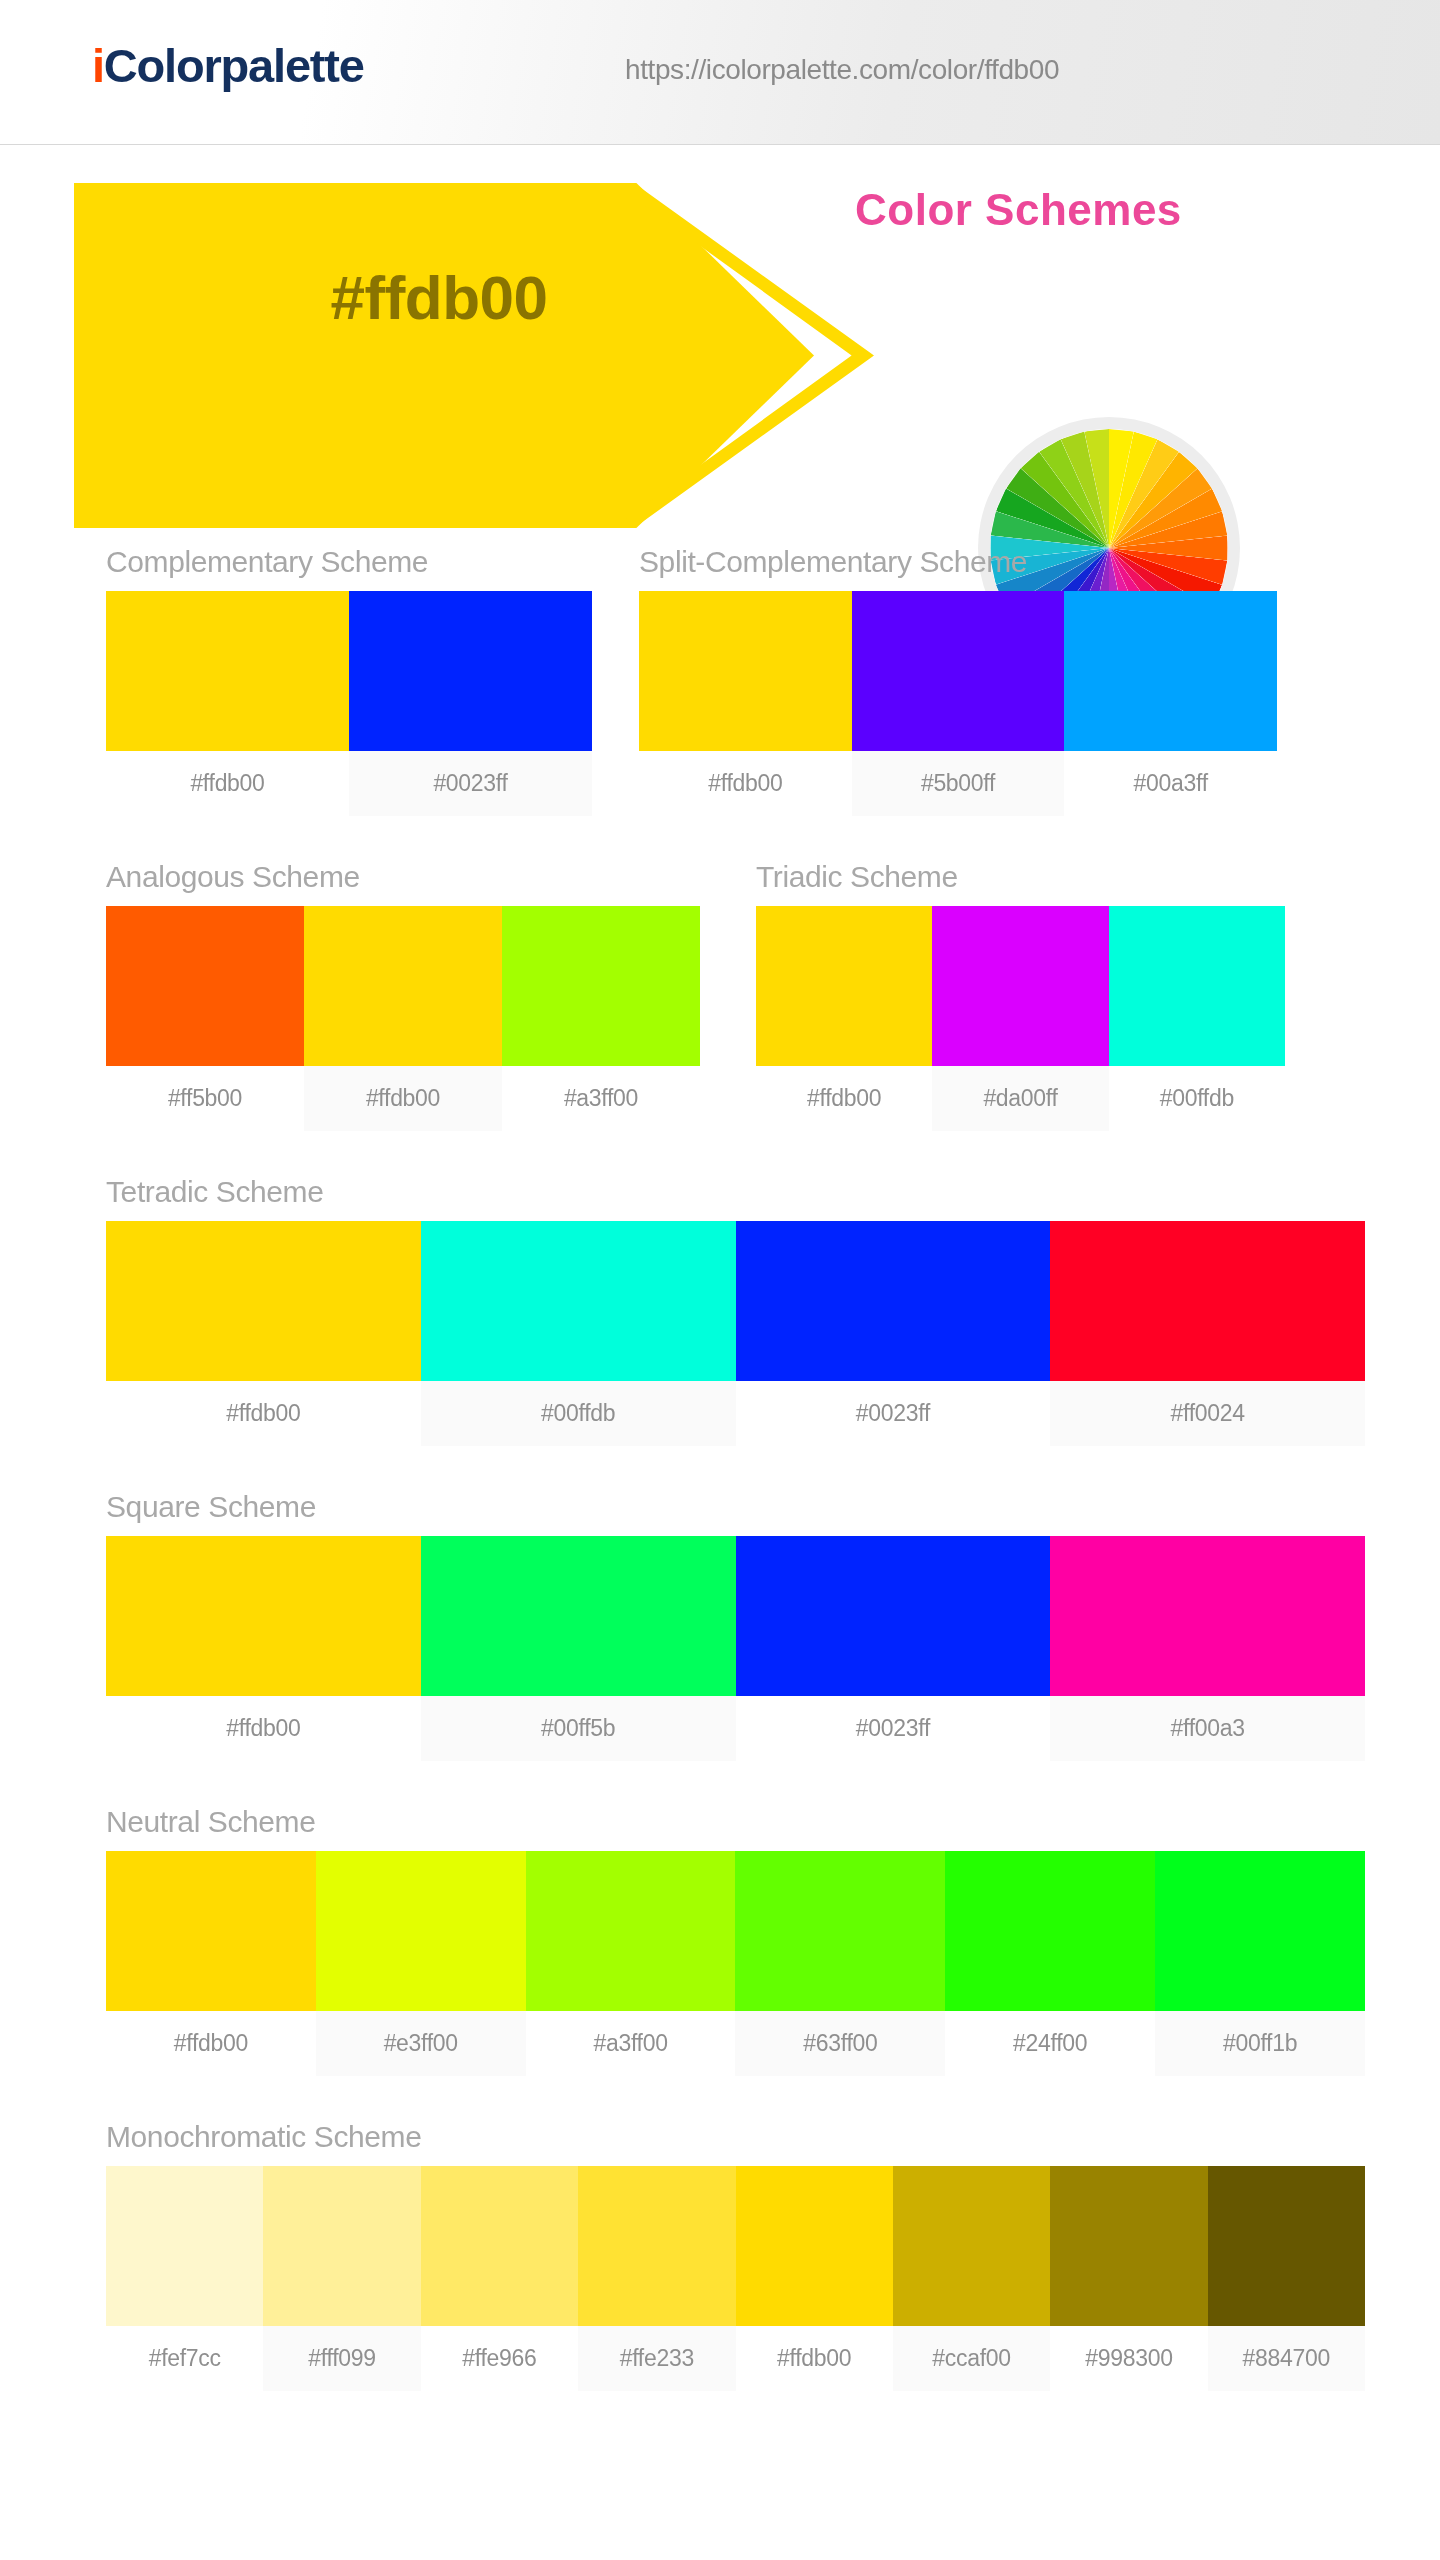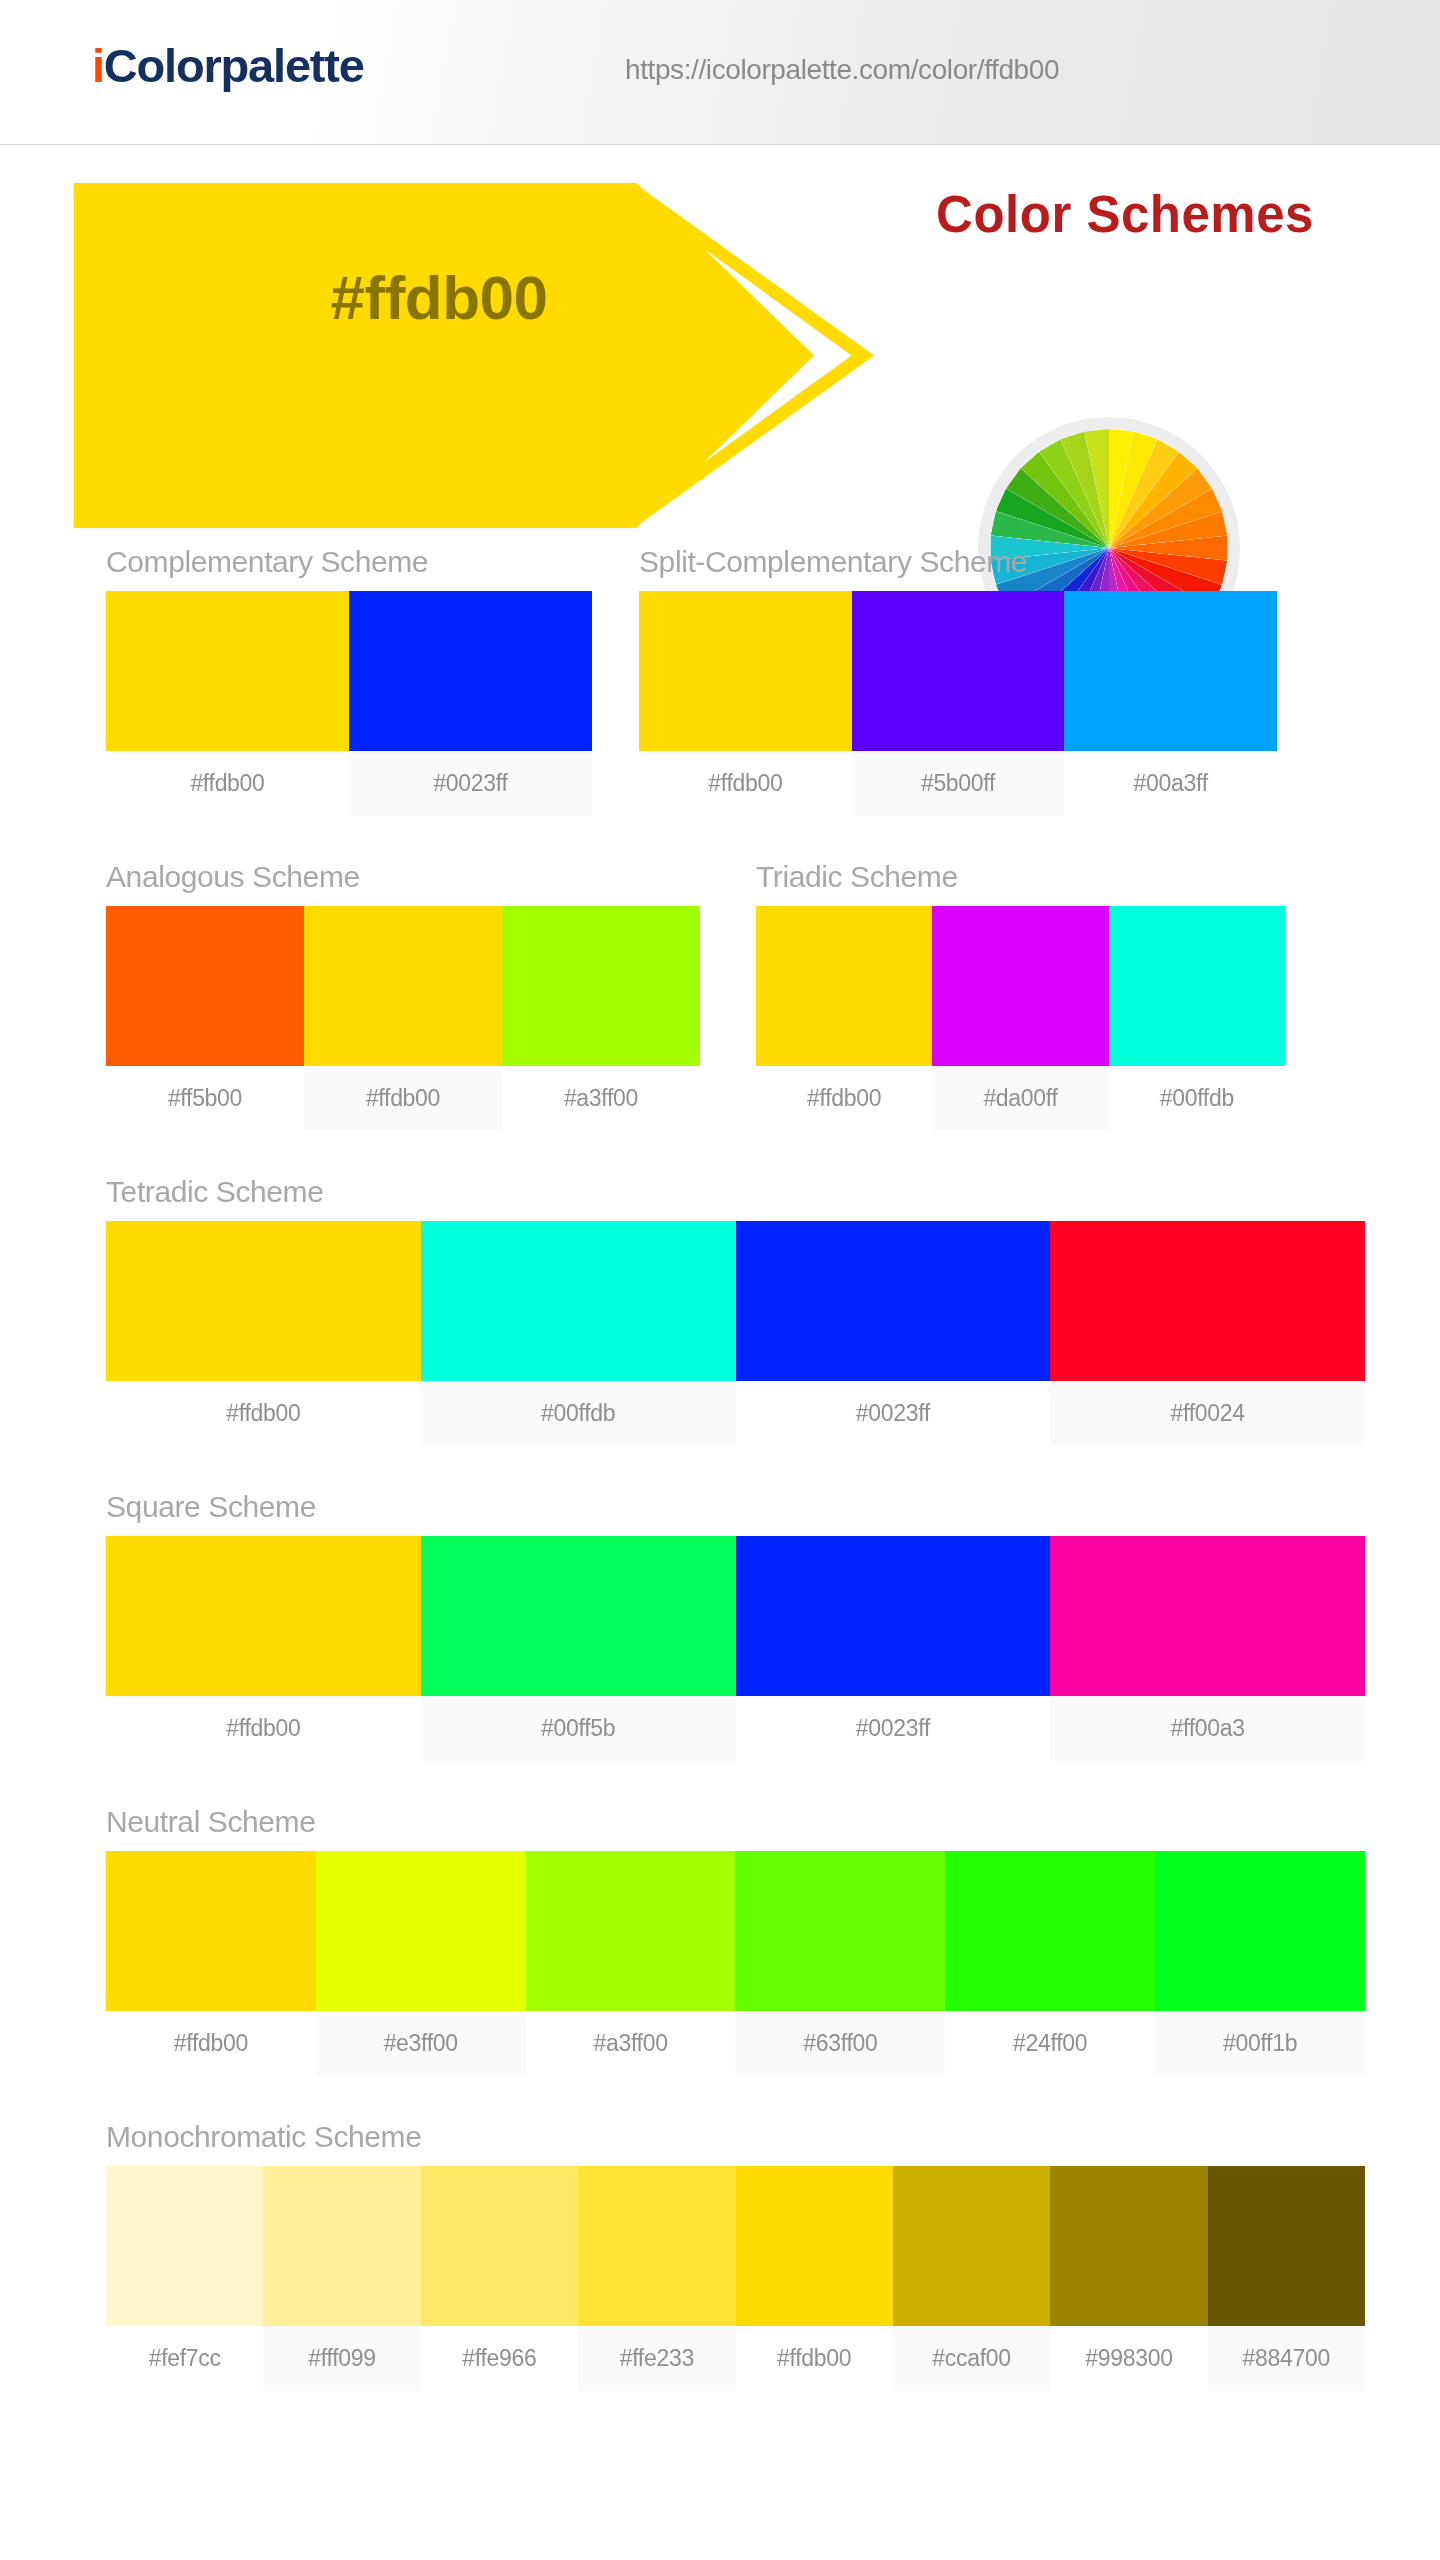--- a/index.html
+++ b/index.html
@@ -106,24 +106,24 @@
     font-weight: 700;
     color: #8a7400;
     letter-spacing: 0.2px;
   }
 
   .schemes-title {
     position: absolute;
     left: 855px;
     top: 40px;
     width: 540px;
-    text-align: center;
-    font-size: 51px;
+    text-align: left;
+    font-size: 44px;
     font-weight: 700;
-    color: #b91c1c;
+    color: #ec4899;
     letter-spacing: 0.5px;
   }
 
   
   .wheel-outer {
     position: absolute;
     left: 978px;
     top: 272px;
     width: 262px;
     height: 262px;

